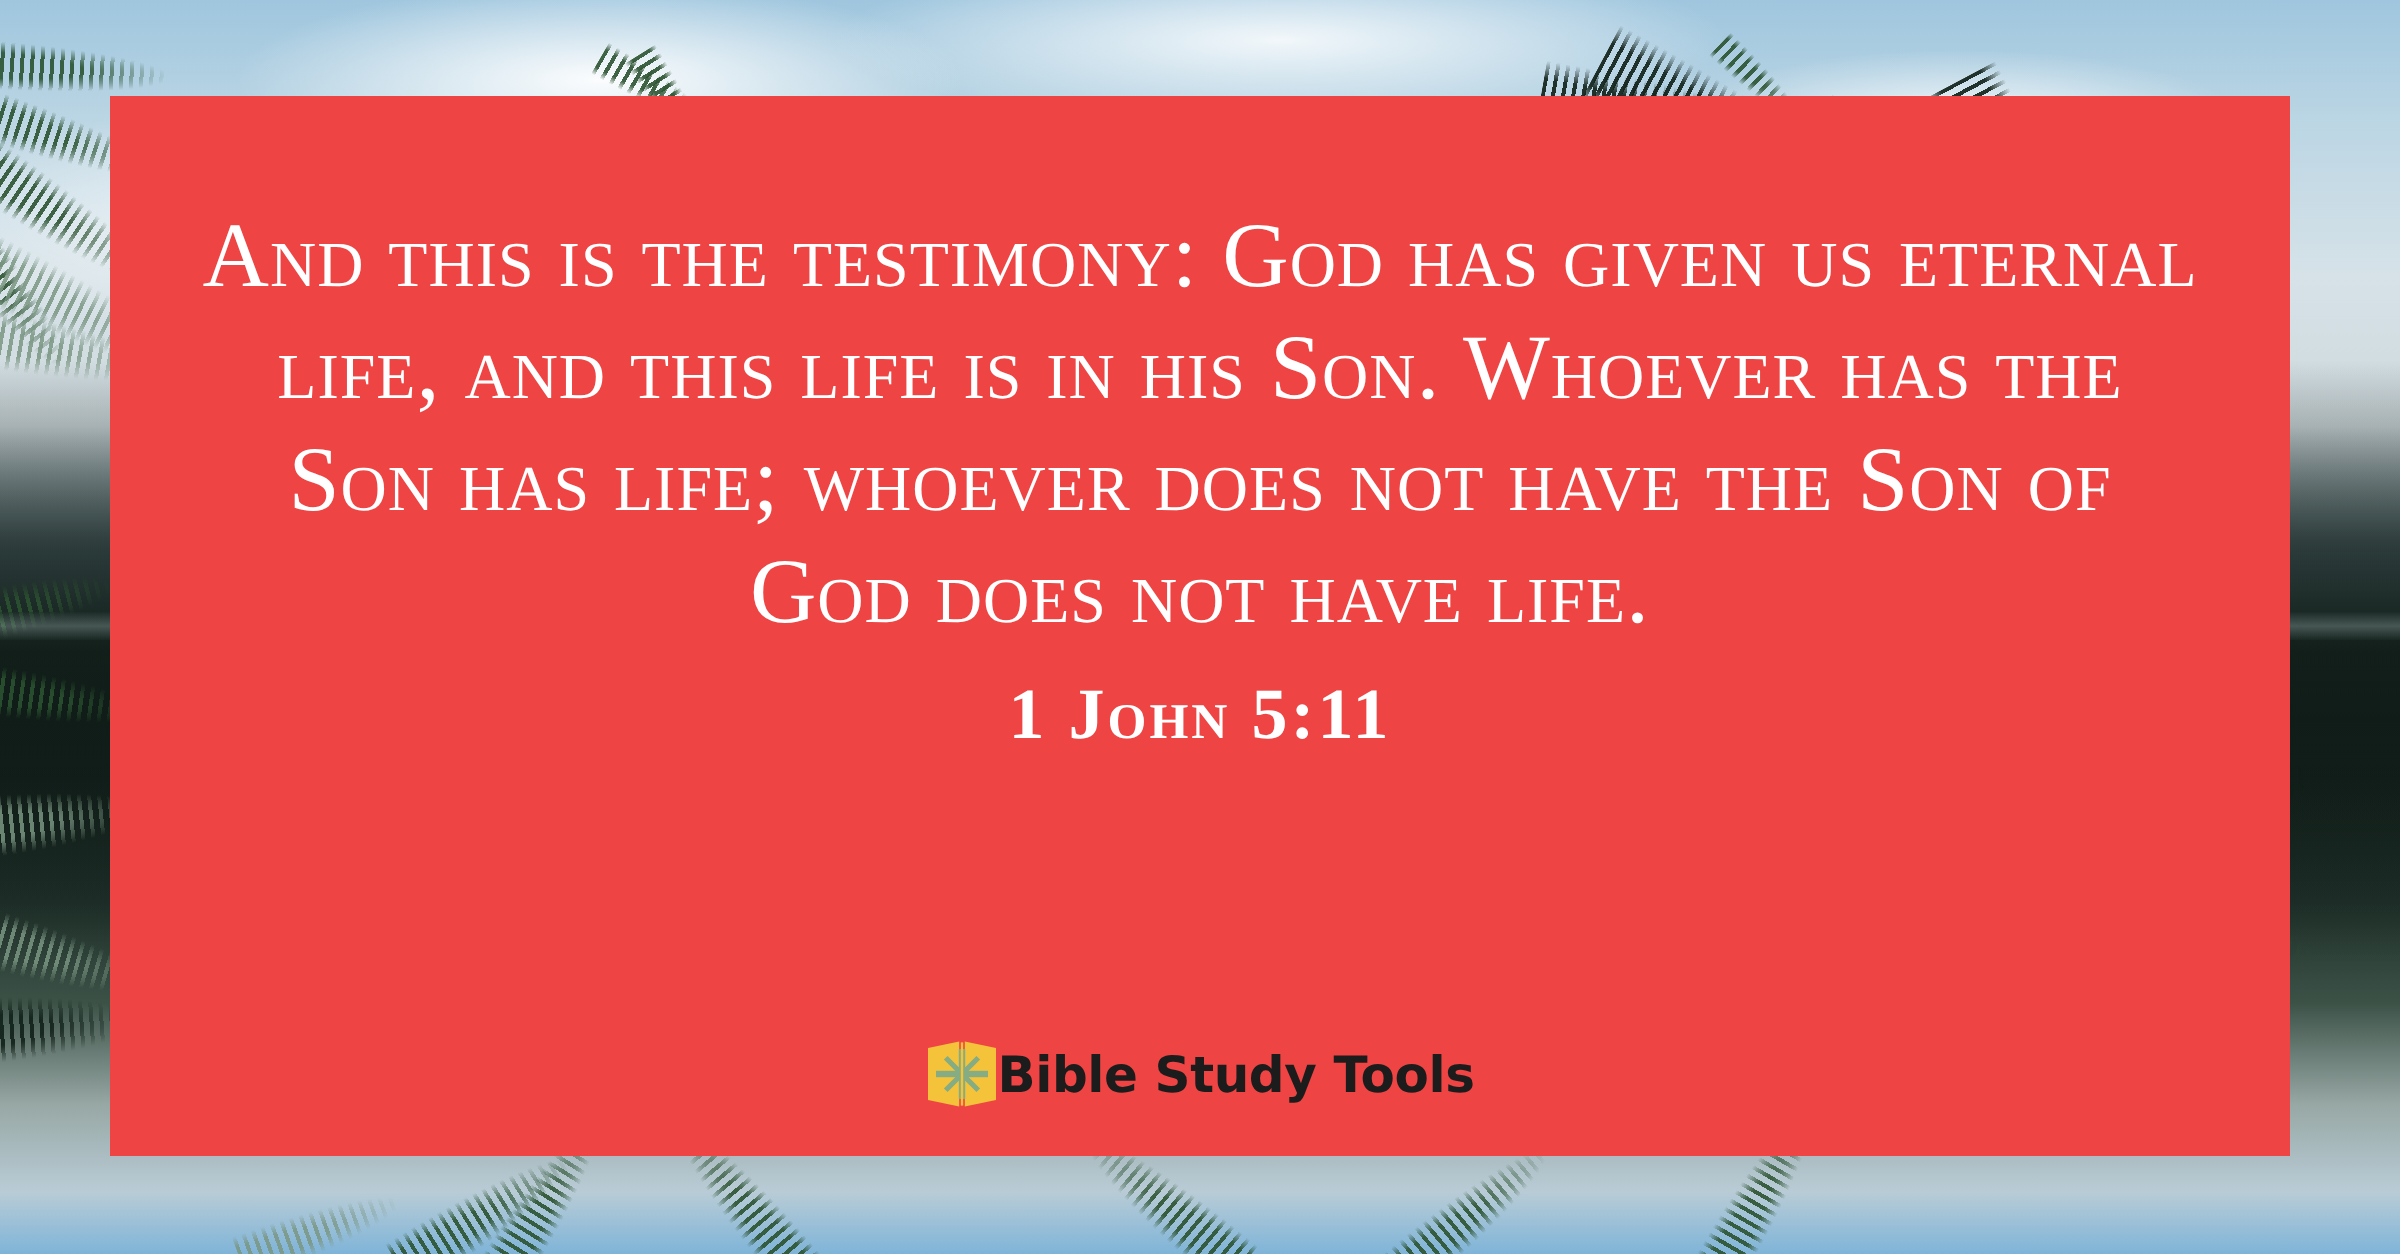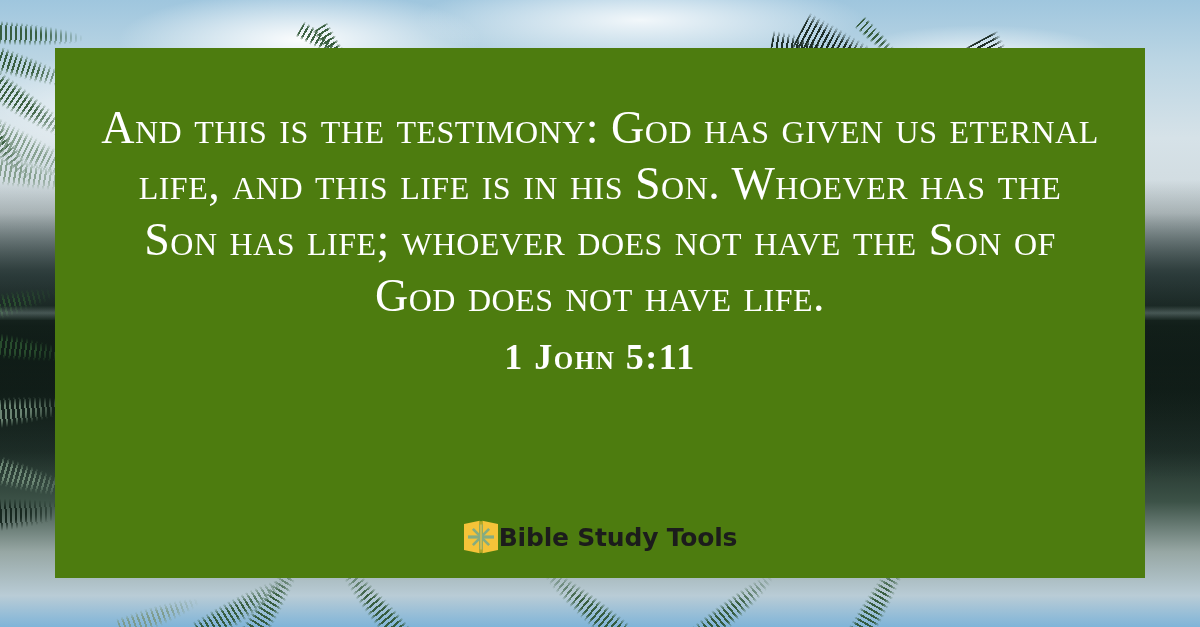--- a/index.html
+++ b/index.html
@@ -108,21 +108,21 @@
     background:linear-gradient(180deg, rgba(10,22,18,0) 0%, rgba(10,22,18,.55) 30%, rgba(10,22,18,.62) 60%, rgba(10,22,18,0) 100%);
   }
 
   
   .panel {
     position:absolute;
     left:55px;
     top:48px;
     width:1090px;
     height:530px;
-    background:#4d7c0f;
+    background:#ef4444;
     display:flex;
     flex-direction:column;
     align-items:center;
   }
 
   .verse {
     width:1000px;
     margin-top:52px;
     color:#ffffff;
     text-align:center;

